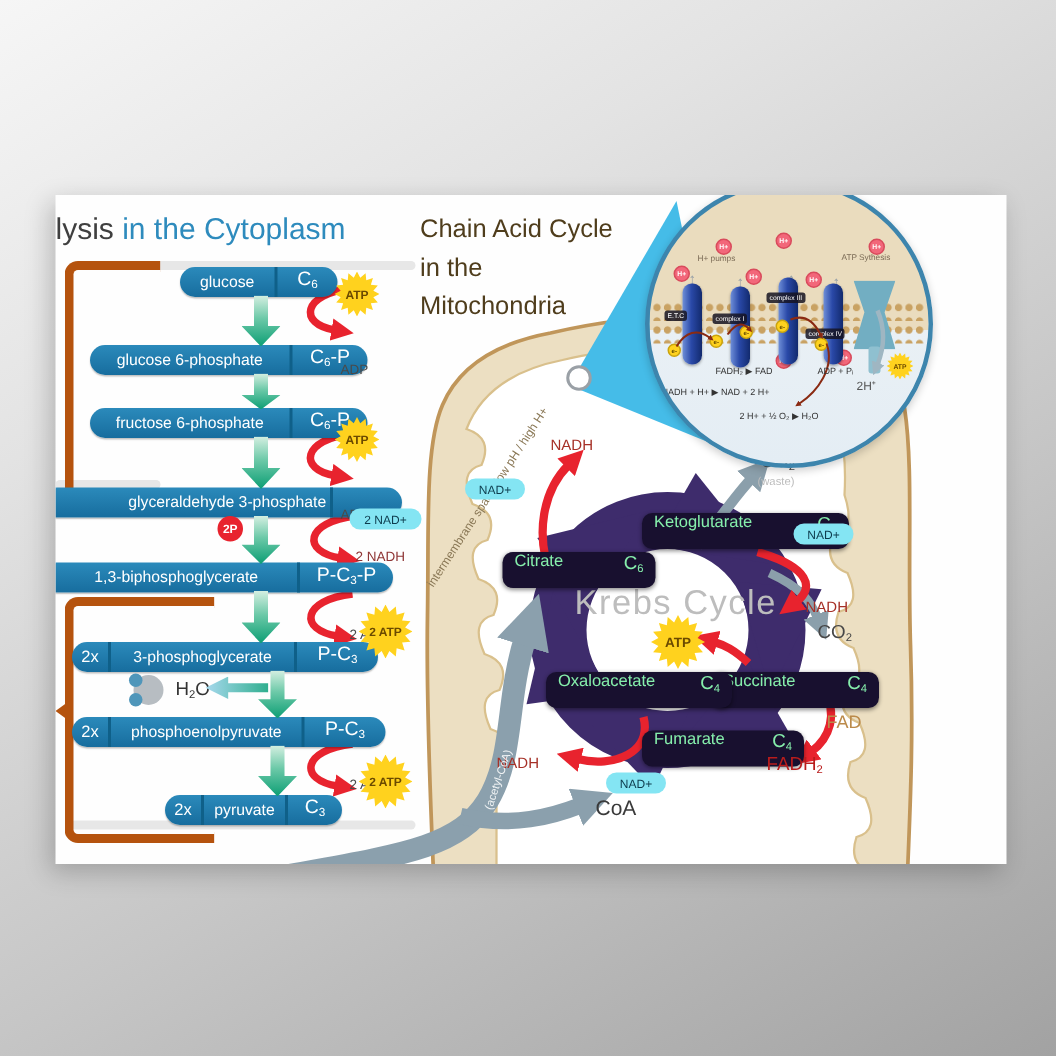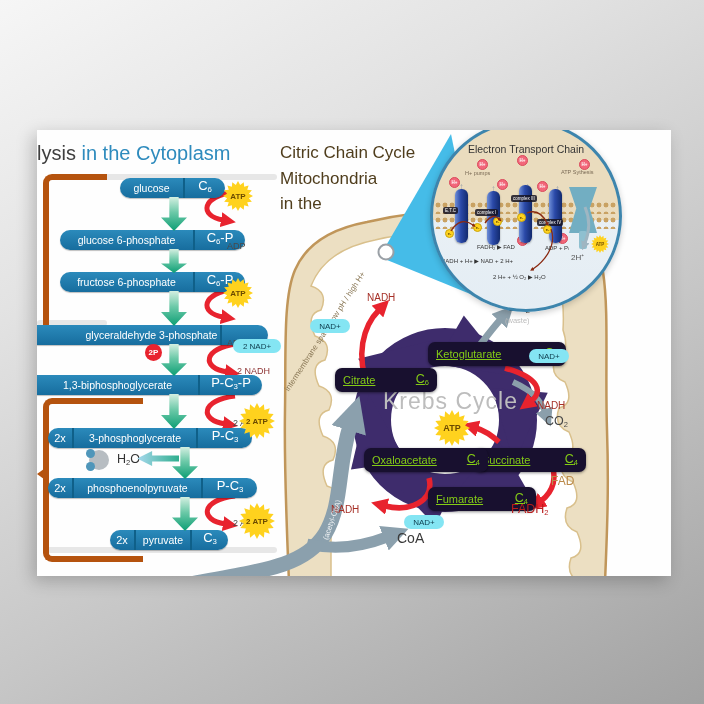--- a/index.html
+++ b/index.html
@@ -40,22 +40,22 @@
   .h2o-icon::before{content:"";position:absolute;width:9px;height:9px;border-radius:50%;background:#4f96ba;left:-3px;top:-1px;}
   .h2o-icon::after{content:"";position:absolute;width:9px;height:9px;border-radius:50%;background:#4f96ba;left:-3px;bottom:-1px;}
   .h2otext{font-size:12.5px;color:#333;}
   .bluearrow{background:linear-gradient(270deg,#2fae8e,#a8d9ee);
     clip-path:polygon(0 50%,36% 0,36% 30%,100% 30%,100% 70%,36% 70%,36% 100%);}
 
   
   .ctitle{left:243px;top:10px;font-size:17px;line-height:1.5;color:#4f3d1c;}
   .membrane-label{font-size:8px;color:#8a7856;white-space:nowrap;transform:rotate(-57deg);transform-origin:0 0;}
   .krebs-label{font-size:23px;color:#bdbdbd;letter-spacing:1px;white-space:nowrap;}
-  .kbox{background:#18102f;border-radius:7px;color:#84cc16;display:flex;align-items:center;
-    justify-content:space-between;padding:0 8px;height:24px;box-shadow:0 1px 3px rgba(0,0,0,.45);text-decoration:underline;}
+  .kbox{background:#18102f;border-radius:7px;color:#86efac;display:flex;align-items:flex-start;
+    justify-content:space-between;padding:0 8px;height:24px;box-shadow:0 1px 3px rgba(0,0,0,.45);}
   .klabel{font-size:11px;white-space:nowrap;}
   .kform{font-size:12.5px;margin-left:8px;white-space:nowrap;}
   .knad{font-size:10px;color:#a63027;white-space:nowrap;}
   .co2{font-size:12.5px;color:#474747;white-space:nowrap;}
   .waste{font-size:7.5px;color:#bcbcbc;white-space:nowrap;}
   .fad{font-size:12px;color:#bb8a4a;white-space:nowrap;}
   .fadh2{font-size:12.5px;color:#b91c1c;white-space:nowrap;}
   .coa{font-size:14px;color:#3a3a3a;white-space:nowrap;}
   .acetyl{font-size:7.5px;color:rgba(255,255,255,.88);white-space:nowrap;
     transform:rotate(-71deg);transform-origin:0 0;}
@@ -204,23 +204,23 @@
     <div class="abs darkred" style="left:200px;top:236px;">2 NADH</div>
     <div class="abs smalltext" style="left:196px;top:261px;">2 ADP</div>
     <div class="abs star" style="left:202px;top:273px;width:36px;height:36px;font-size:8px;">2 ATP</div>
     <div class="abs h2o-icon" style="left:52px;top:320px;"></div>
     <div class="abs h2otext" style="left:80px;top:322px;"><span>H</span><span class="sub">2</span><span>O</span></div>
     <div class="abs bluearrow" style="left:100px;top:321px;width:42px;height:15px;"></div>
     <div class="abs smalltext" style="left:196px;top:361px;">2 ADP</div>
     <div class="abs star" style="left:202px;top:373px;width:36px;height:36px;font-size:8px;">2 ATP</div>
 
     <div class="abs ctitle">
-      <div>Citric Chain Cycle</div>
+      <div>Chain Acid Cycle</div>
+      <div>in the</div>
       <div>Mitochondria</div>
-      <div>in the</div>
     </div>
     <div class="abs membrane-label" style="left:246px;top:258px;">intermembrane space: low pH / high H+</div>
     <div class="abs krebs-label" style="left:346px;top:258px;">Krebs Cycle</div>
 
     <div class="abs kbox" style="left:298px;top:238px;width:86px;">
       <span class="klabel">Citrate</span>
       <span class="kform"><span>C</span><span class="sub">6</span></span>
     </div>
     <div class="abs kbox" style="left:391px;top:212px;width:122px;">
       <span class="klabel">Ketoglutarate</span>
@@ -248,21 +248,20 @@
     <div class="abs co2" style="left:508px;top:284px;"><span>CO</span><span class="sub">2</span></div>
     <div class="abs star" style="left:397px;top:280px;width:36px;height:36px;font-size:9px;">ATP</div>
     <div class="abs fad" style="left:514px;top:344px;">FAD</div>
     <div class="abs fadh2" style="left:474px;top:372px;"><span>FADH</span><span class="sub">2</span></div>
     <div class="abs knad" style="left:294px;top:374px;">NADH</div>
     <div class="abs cyanpill" style="left:367px;top:385px;width:40px;height:14px;font-size:8px;">NAD+</div>
     <div class="abs coa" style="left:360px;top:400px;">CoA</div>
     <div class="abs acetyl" style="left:284px;top:408px;">(acetyl-CoA)</div>
 
     <div class="abs inset">
-      <div class="abs etc-title">Electron Transport Chain</div>
 
       <div class="abs hdot" style="left:44px;top:36px;">H+</div>
       <div class="abs hdot" style="left:84px;top:32px;">H+</div>
       <div class="abs hdot" style="left:146px;top:36px;">H+</div>
       <div class="abs hdot" style="left:16px;top:54px;">H+</div>
       <div class="abs hdot" style="left:64px;top:56px;">H+</div>
       <div class="abs hdot" style="left:104px;top:58px;">H+</div>
       <div class="abs hdot" style="left:84px;top:112px;">H+</div>
       <div class="abs hdot" style="left:124px;top:110px;">H+</div>
 

